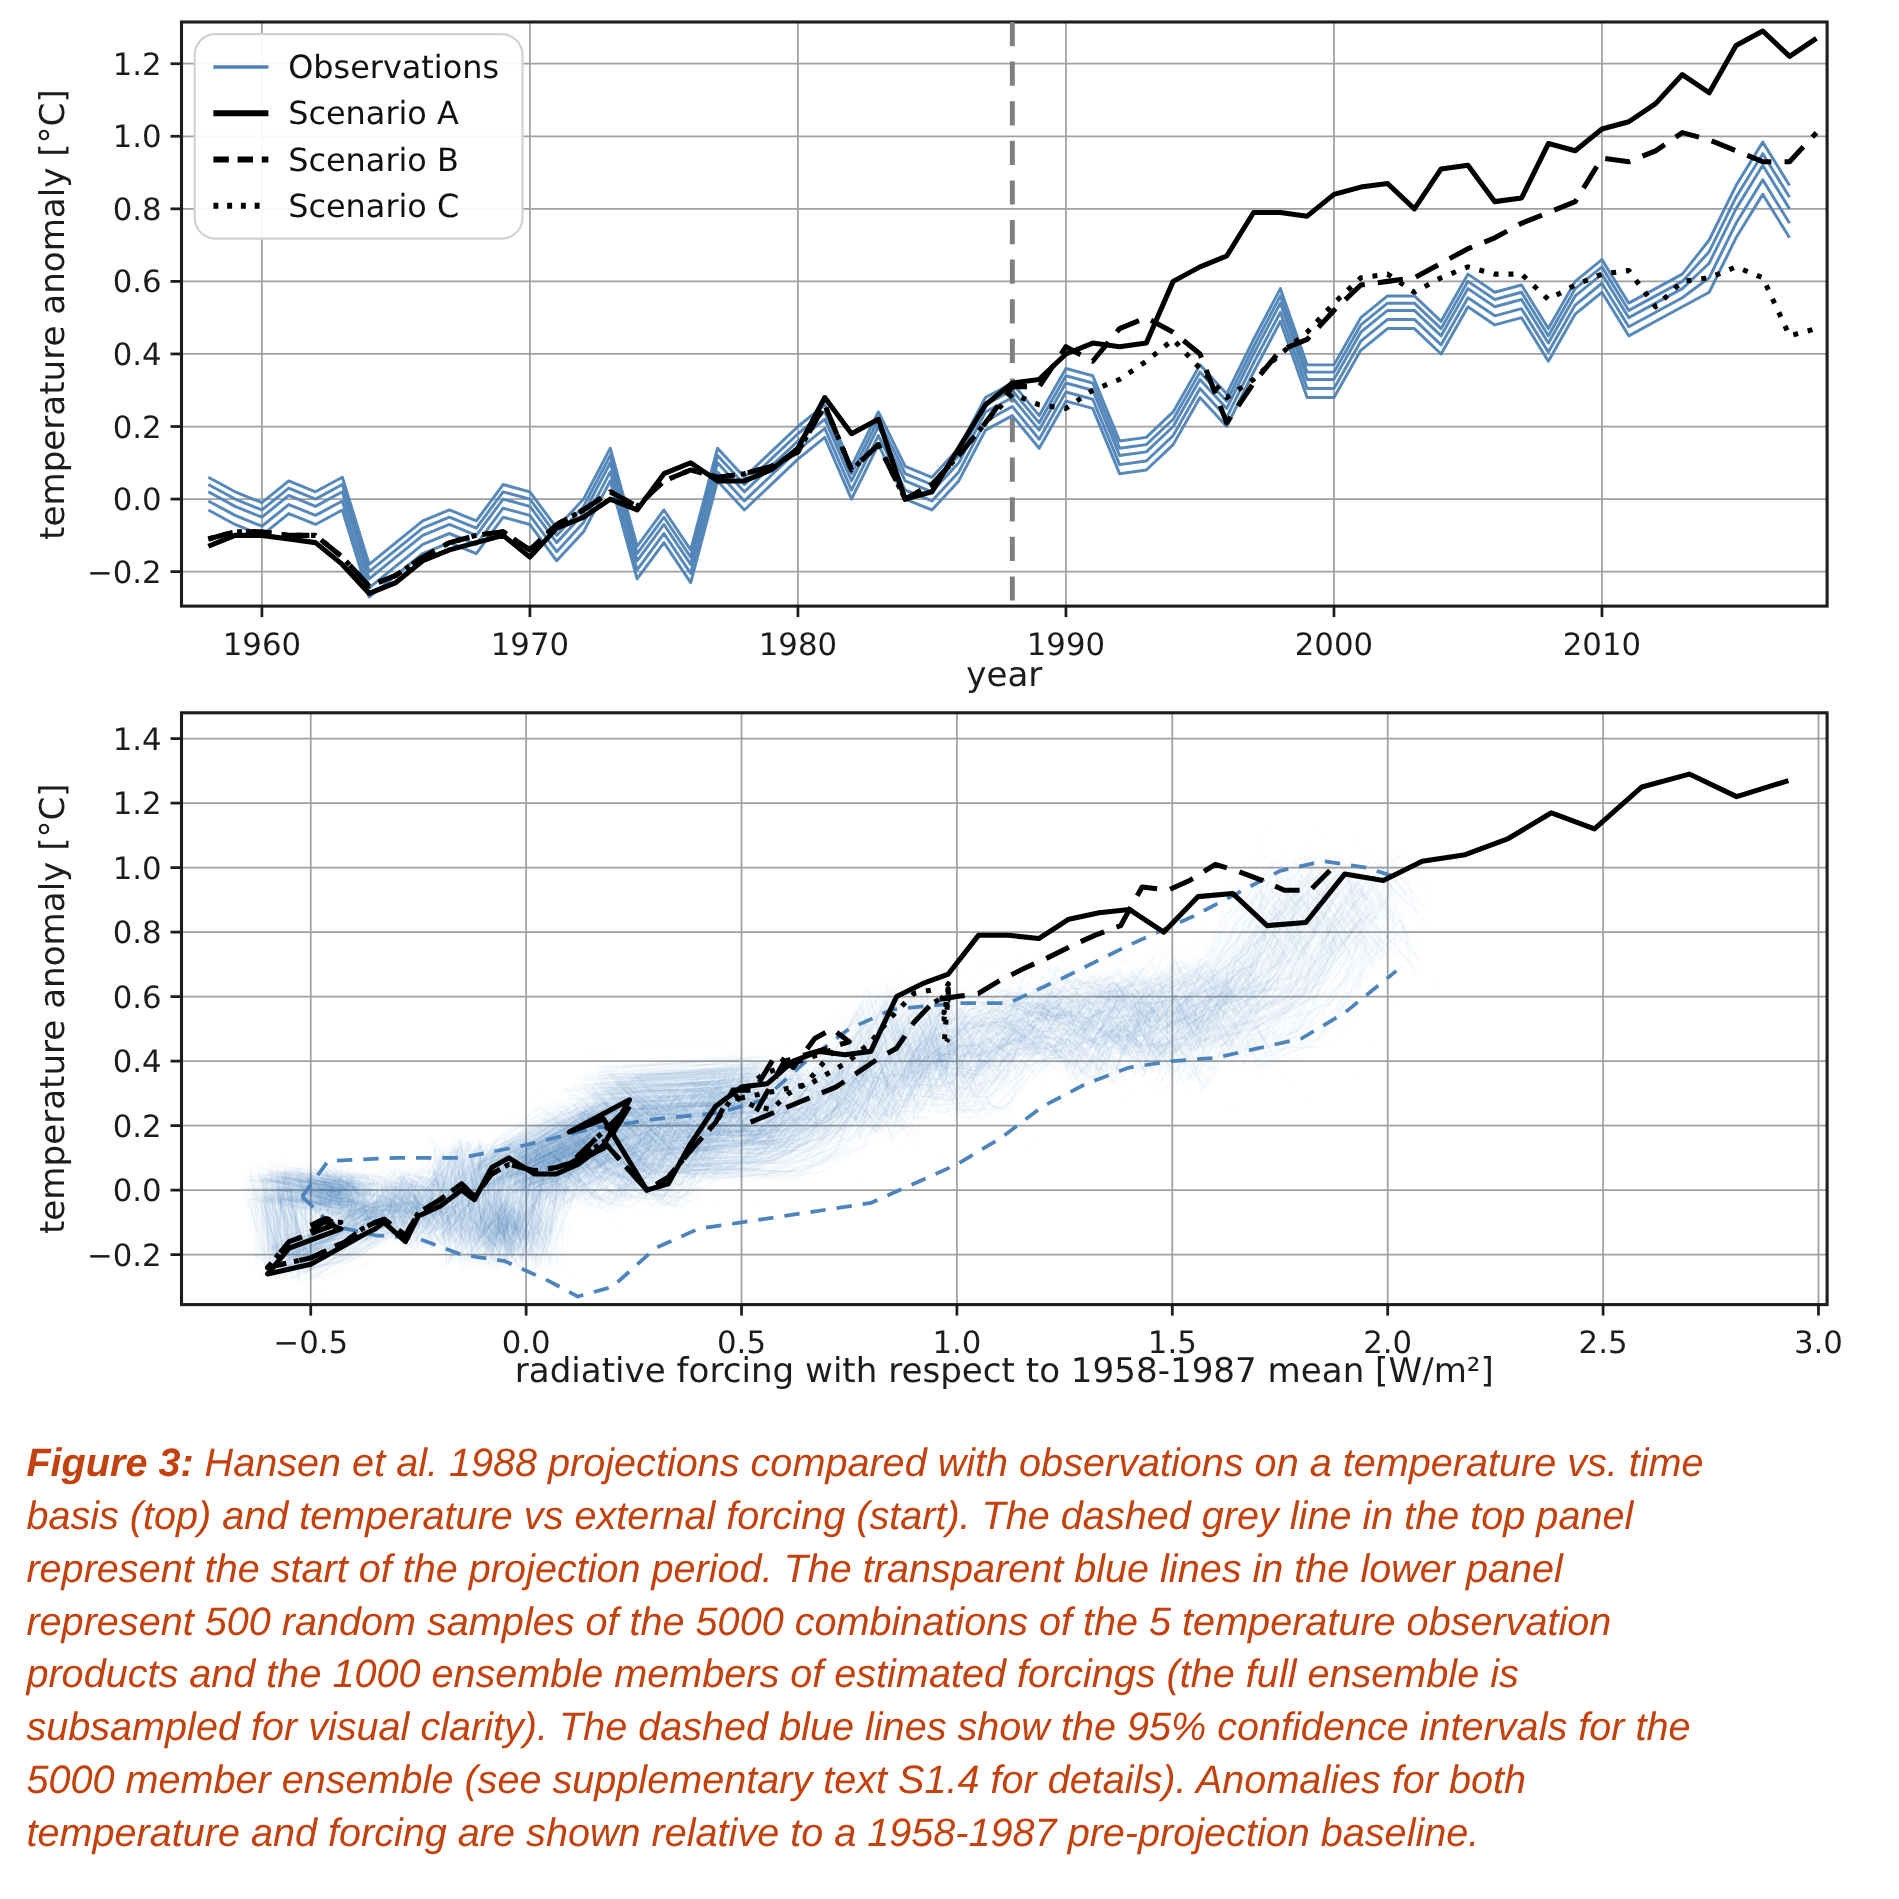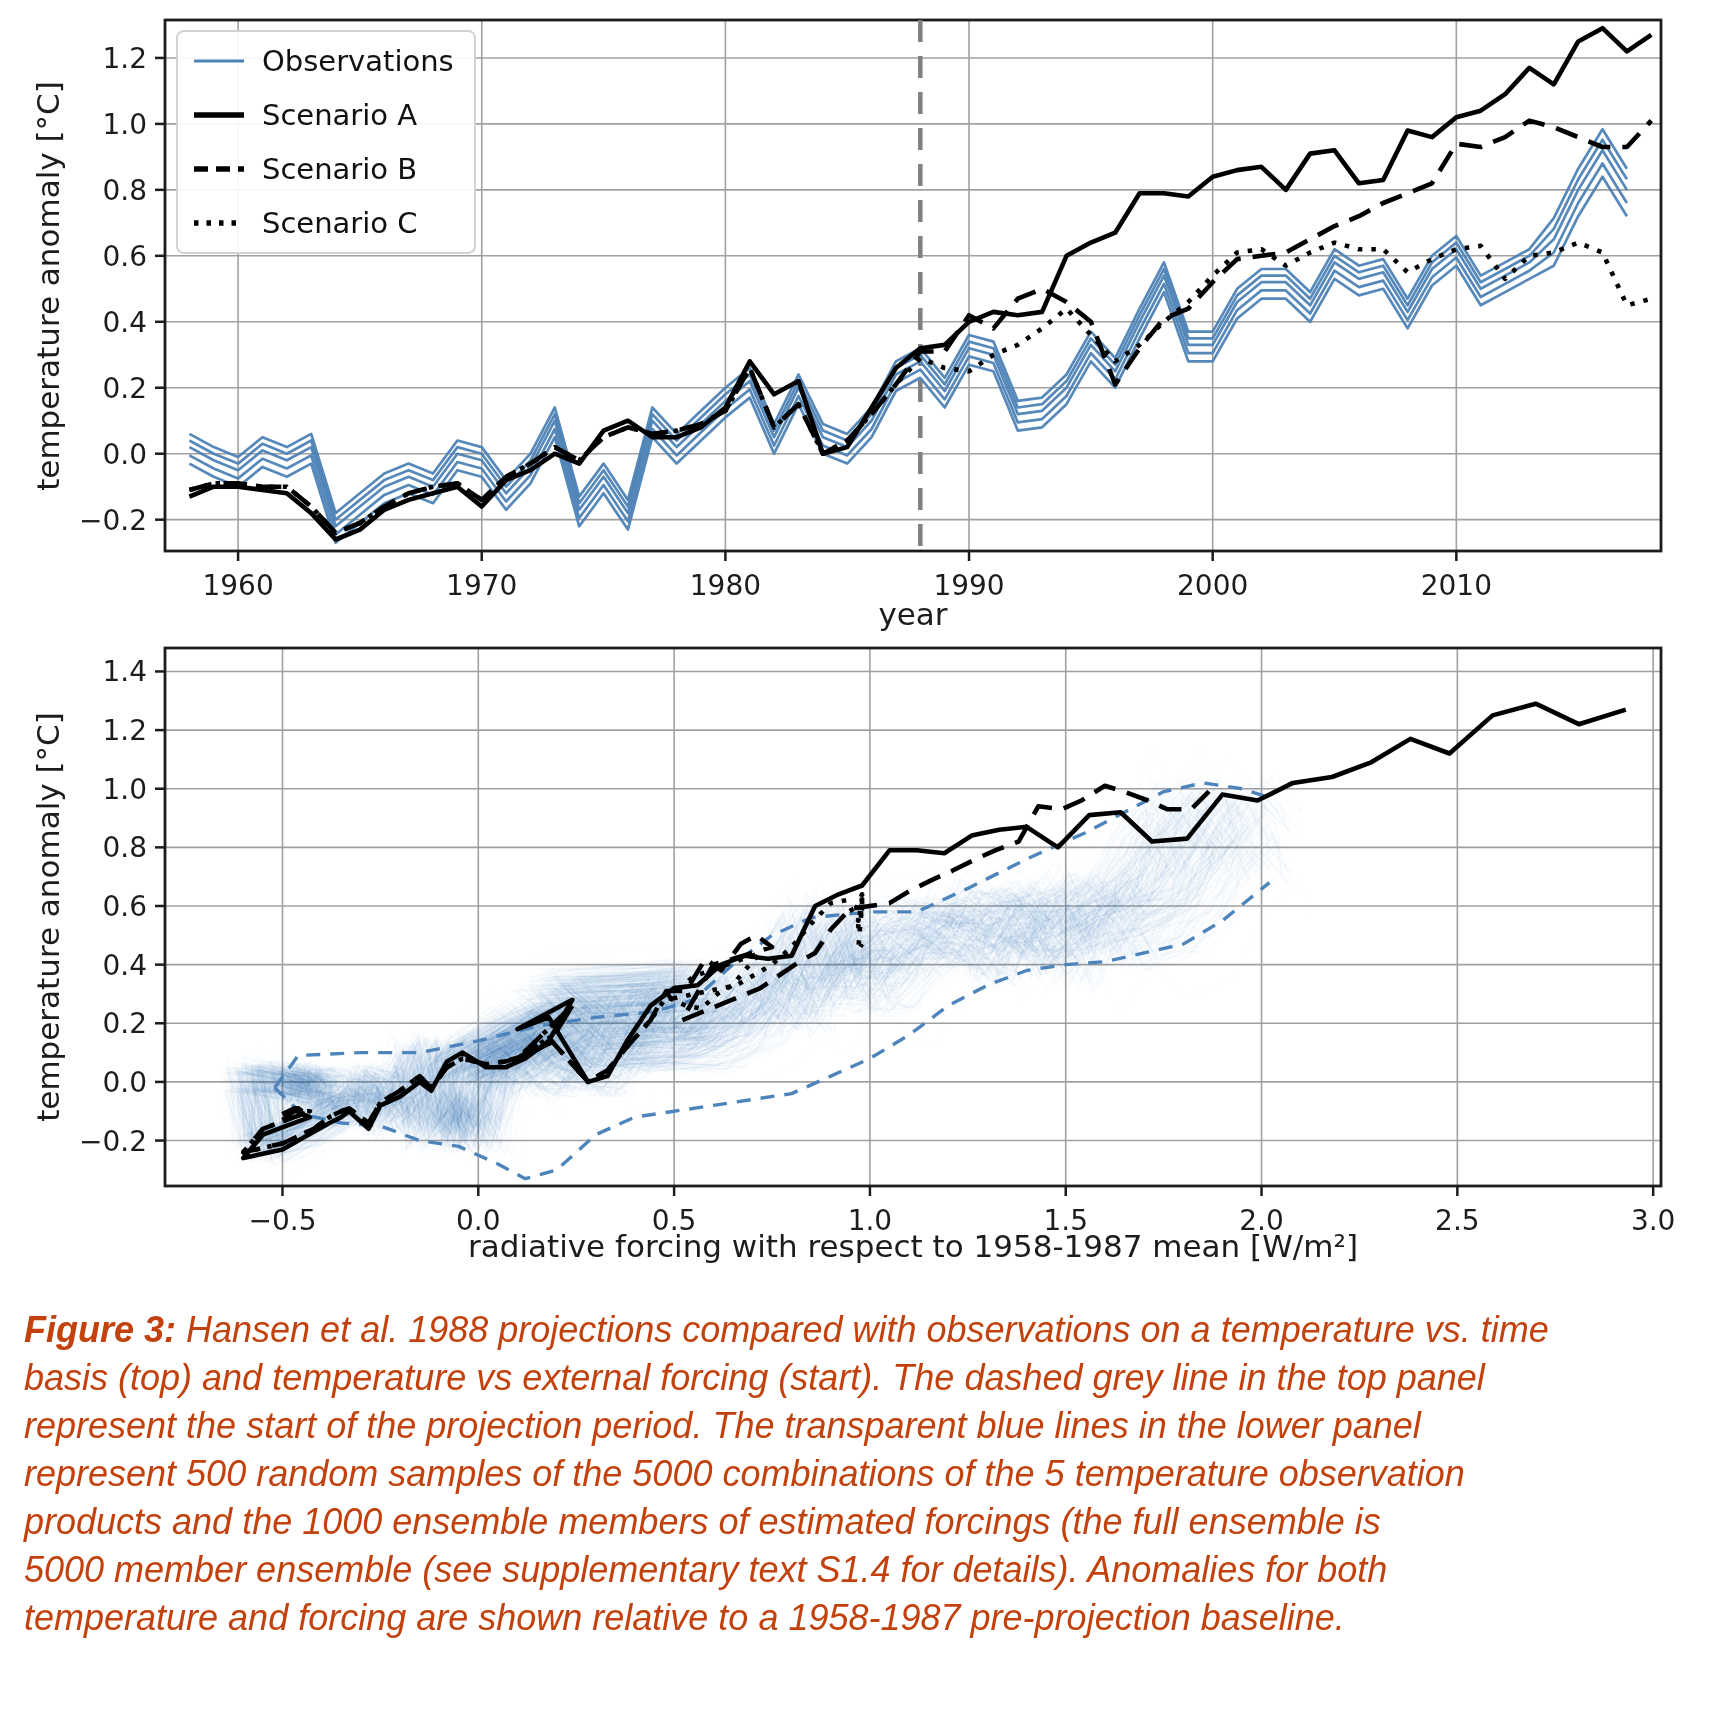--- a/index.html
+++ b/index.html
@@ -3,22 +3,22 @@
 <meta charset="utf-8">
 <style>
   html,body{margin:0;padding:0;background:#ffffff;}
   .page{position:relative;width:1726px;height:1726px;background:#ffffff;overflow:hidden;
         font-family:"DejaVu Sans",sans-serif;}
   #chart-svg{position:absolute;left:0;top:0;}
   .axis-label{position:absolute;color:#1c1c1c;font-size:31px;white-space:nowrap;}
   .ylab{transform:translate(-50%,-50%) rotate(-90deg);}
   .xlab{transform:translate(-50%,0);}
   .legend{position:absolute;left:176px;top:30px;background:rgba(255,255,255,0.92);
-          border:2px solid #d2d2d2;border-radius:8px;padding:12px 20px 12px 14px;
-          display:flex;flex-direction:column;gap:20px;}
+          border:2px solid #d2d2d2;border-radius:20px;padding:12px 20px 12px 14px;
+          display:flex;flex-direction:column;gap:8px;}
   .lrow{display:flex;align-items:center;gap:16px;}
   .ltext{font-size:29px;color:#111111;}
   .ls-obs{stroke:#4d82b6;stroke-width:3.2;}
   .ls-a{stroke:#000000;stroke-width:5.5;}
   .ls-b{stroke:#000000;stroke-width:5.5;stroke-dasharray:14 8;}
   .ls-c{stroke:#000000;stroke-width:5.5;stroke-dasharray:4.5 8;}
   .caption{position:absolute;left:24px;top:1306px;width:1690px;
            font-family:"Liberation Sans",sans-serif;font-style:italic;
            font-size:36px;line-height:48px;color:#c2410c;}
   .cap-line{white-space:nowrap;}
@@ -450,17 +450,18 @@
       <span class="ltext">Scenario C</span>
     </div>
   </div>
 
   <div class="caption">
     <div class="cap-line"><span class="cap-bold">Figure 3:</span><span> Hansen et al. 1988 projections compared with observations on a temperature vs. time</span></div>
     <div class="cap-line">basis (top) and temperature vs external forcing (start). The dashed grey line in the top panel</div>
     <div class="cap-line">represent the start of the projection period. The transparent blue lines in the lower panel</div>
     <div class="cap-line">represent 500 random samples of the 5000 combinations of the 5 temperature observation</div>
     <div class="cap-line">products and the 1000 ensemble members of estimated forcings (the full ensemble is</div>
+    <div class="cap-line">subsampled for visual clarity). The dashed blue lines show the 95% confidence intervals for the</div>
     <div class="cap-line">5000 member ensemble (see supplementary text S1.4 for details). Anomalies for both</div>
     <div class="cap-line">temperature and forcing are shown relative to a 1958-1987 pre-projection baseline.</div>
   </div>
 
 </div>
 
 </body></html>

